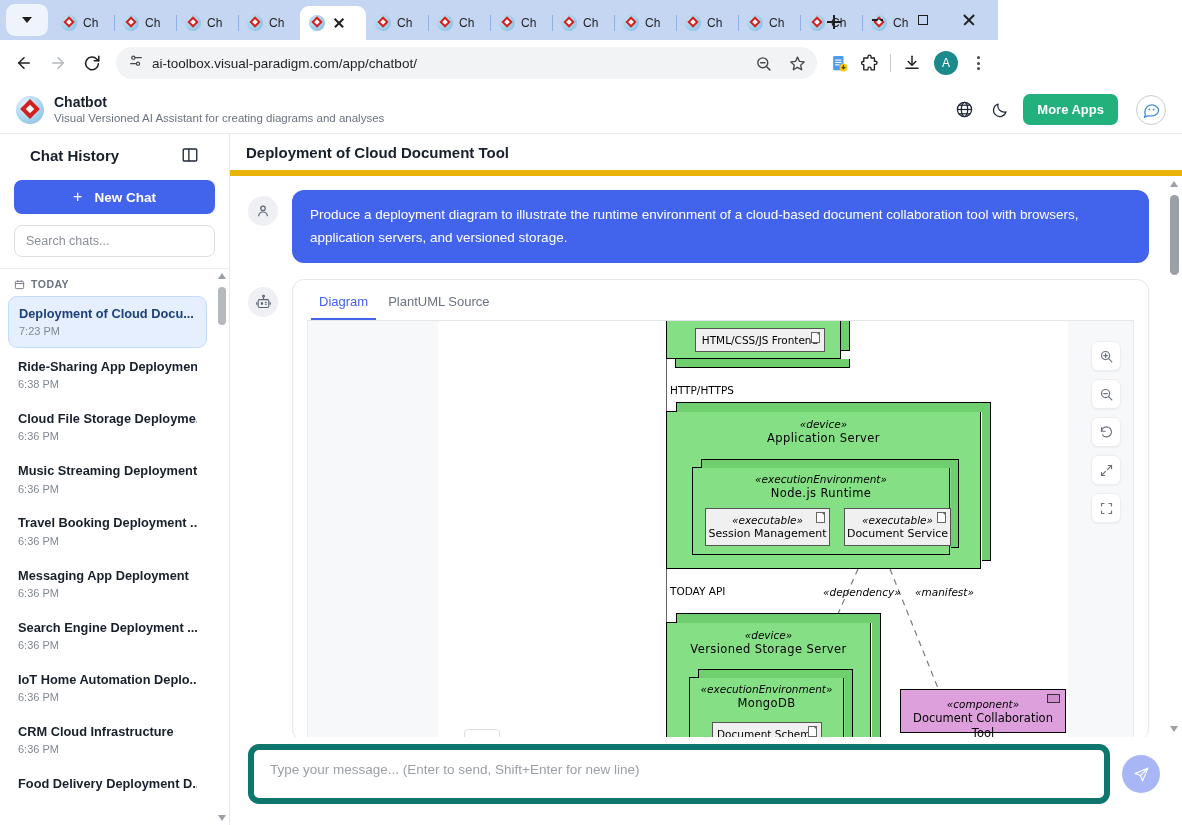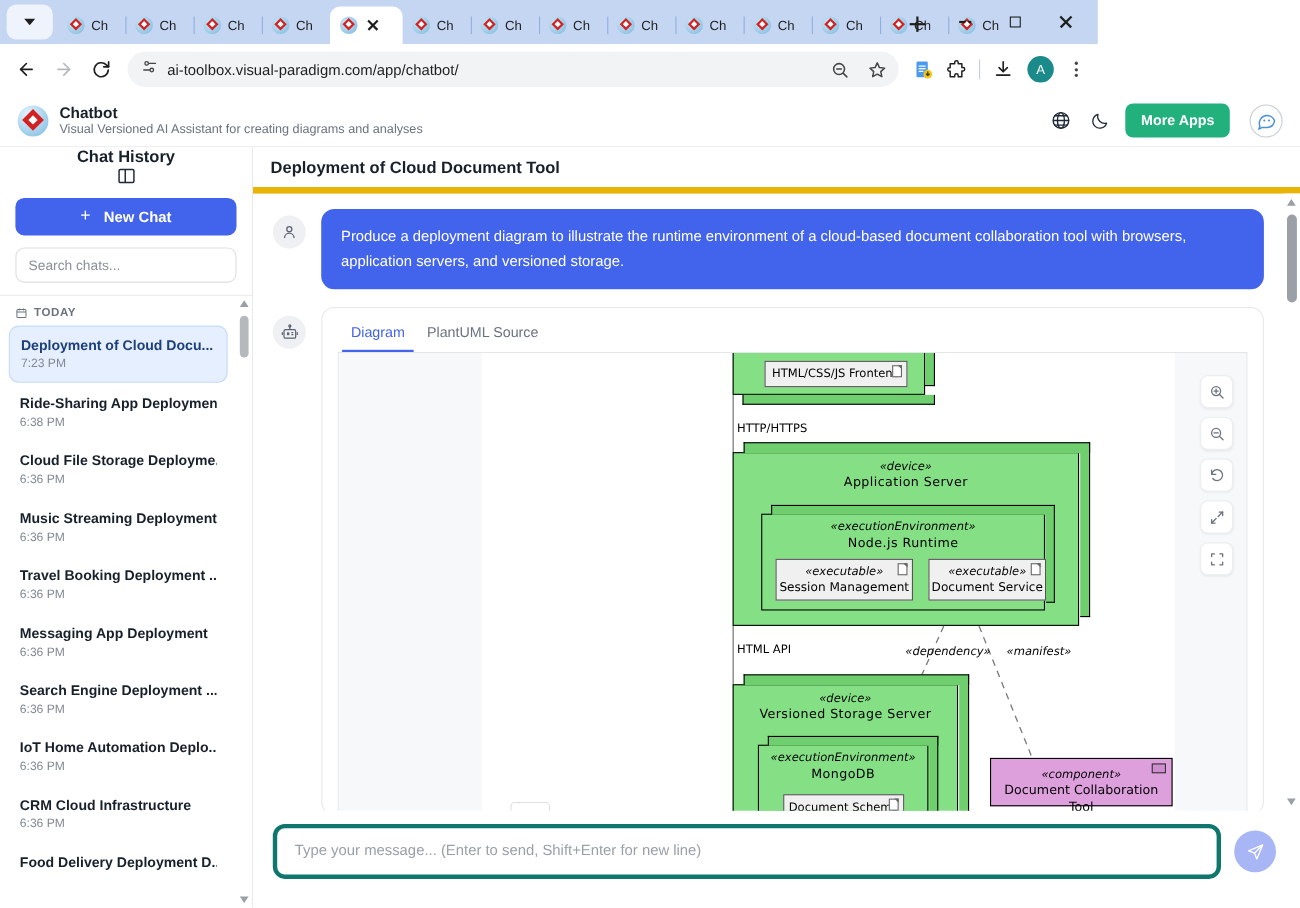--- a/index.html
+++ b/index.html
@@ -147,22 +147,21 @@
 
   #app-body { flex: 1; display: flex; min-height: 0; }
 
   
   #sidebar {
     width: 230px; flex: none; background: #fff; border-right: 1px solid #e6e8eb;
     display: flex; flex-direction: column; min-height: 0;
   }
   #sidebar-head {
     height: 42px; display: flex; align-items: center; padding: 0 30px;
-    justify-content: flex-start;
-    flex-direction: column;
+    justify-content: space-between;
   }
   #sidebar-title { font-size: 15px; font-weight: bold; color: #17202b; }
   #collapse-icon { width: 18px; height: 18px; }
   #new-chat-btn {
     margin: 4px 14px 0 14px; height: 34px; background: #4263eb; color: #fff;
     border: none; border-radius: 8px; font-size: 13.5px; font-weight: bold;
     display: flex; align-items: center; justify-content: center; gap: 12px;
   }
   #new-chat-btn .plus { font-size: 16px; font-weight: normal; }
   #search-chats {
@@ -298,21 +297,21 @@
   #cs-up { top: 5px; border-bottom: 6px solid #9aa0a6; }
   #cs-down { bottom: 5px; border-top: 6px solid #9aa0a6; }
   #cs-thumb { position: absolute; left: 2.5px; top: 19px; width: 9px; height: 80px;
               background: #9aa0a6; border-radius: 5px; }
 
   #composer {
     height: 88px; display: flex; align-items: center; gap: 12px;
     padding: 0 22px 14px 18px; background: #fff;
   }
   #msg-input {
-    flex: 1; height: 50px; border: 4px solid #0f766e; border-radius: 11px;
+    flex: 1; height: 60px; border: 6px solid #0f766e; border-radius: 11px;
     padding: 10px 16px; font-size: 13.5px; font-family: inherit;
     color: #333; outline: none; resize: none; line-height: 1.5;
   }
   #msg-input::placeholder { color: #9aa0a6; }
   #send-btn {
     width: 38px; height: 38px; border-radius: 50%; background: #a8b6f5;
     border: none; display: flex; align-items: center; justify-content: center;
     flex: none;
   }
 </style>
@@ -675,21 +674,21 @@
                       </div>
                       <div style="position:absolute;left:258px;top:-8px;width:8px;height:88px;background:#6fcf6f;border:1px solid #000;border-left:none;"></div>
                       <div style="position:absolute;left:8px;top:-9px;width:258px;height:9px;background:#6fcf6f;border:1px solid #000;border-bottom:none;"></div>
                     </div>
 
                     <div style="position:absolute;left:315px;top:-9px;width:9px;height:158px;background:#6fcf6f;border:1px solid #000;border-left:none;"></div>
                     <div style="position:absolute;left:9px;top:-10px;width:315px;height:10px;background:#6fcf6f;border:1px solid #000;border-bottom:none;"></div>
                   </div>
 
                   <div style="position:absolute;left:228px;top:248px;width:1px;height:53px;background:#666;"></div>
-                  <span class="edge-label" style="left:232px; top:264px;">HTML API</span>
+                  <span class="edge-label" style="left:232px; top:264px;">TODAY API</span>
 
                   <svg style="position:absolute;left:0;top:0;width:630px;height:420px;pointer-events:none;">
                     <path d="M420 248 L352 400" stroke="#7a7a7a" stroke-width="1.2" fill="none" stroke-dasharray="6 5"></path>
                     <path d="M352 400 l-3 -9 l7 4 z" fill="#4a4a4a"></path>
                     <path d="M452 248 L510 392" stroke="#7a7a7a" stroke-width="1.2" fill="none" stroke-dasharray="6 5"></path>
                     <path d="M510 392 l-6 -7 l8.5 1 z" fill="#4a4a4a"></path>
                   </svg>
                   <span class="edge-label it" style="left:385px; top:265px;">«dependency»</span>
                   <span class="edge-label it" style="left:477px; top:265px;">«manifest»</span>
 

